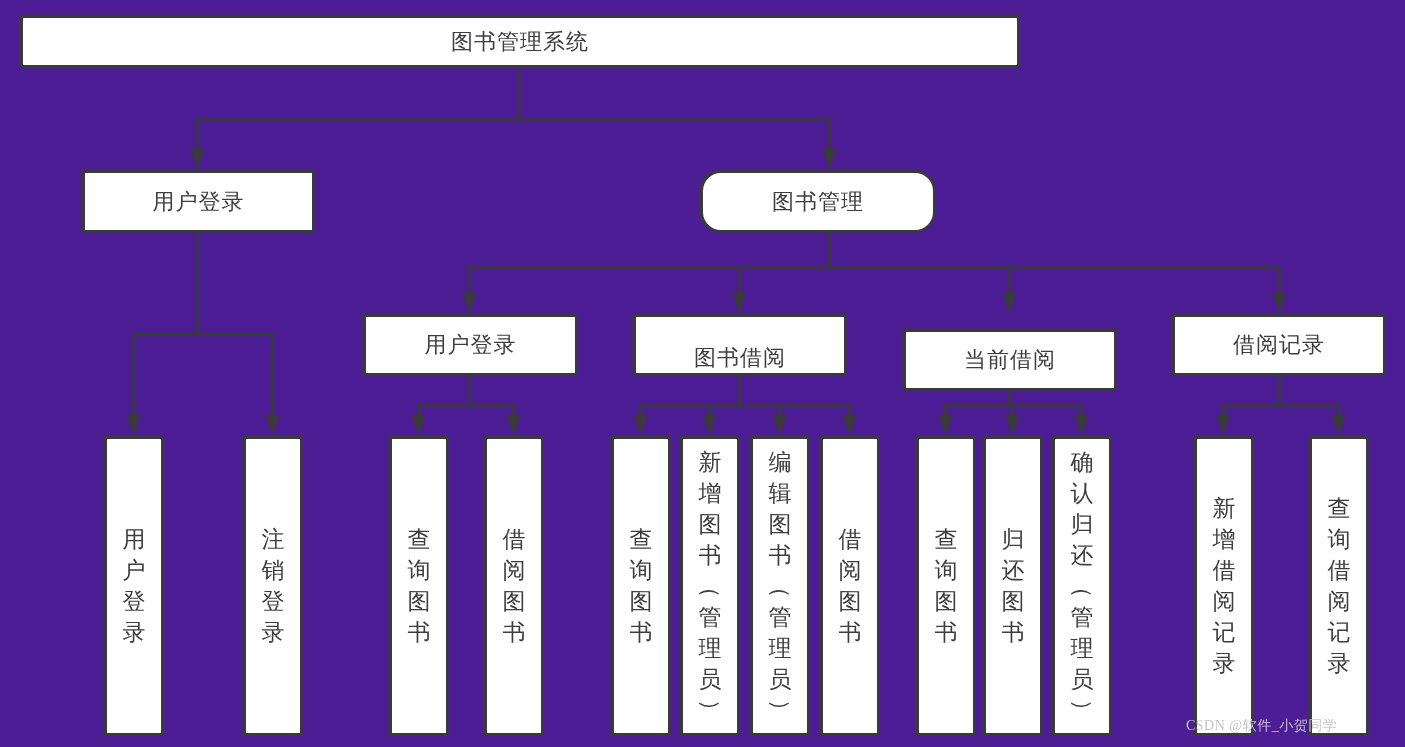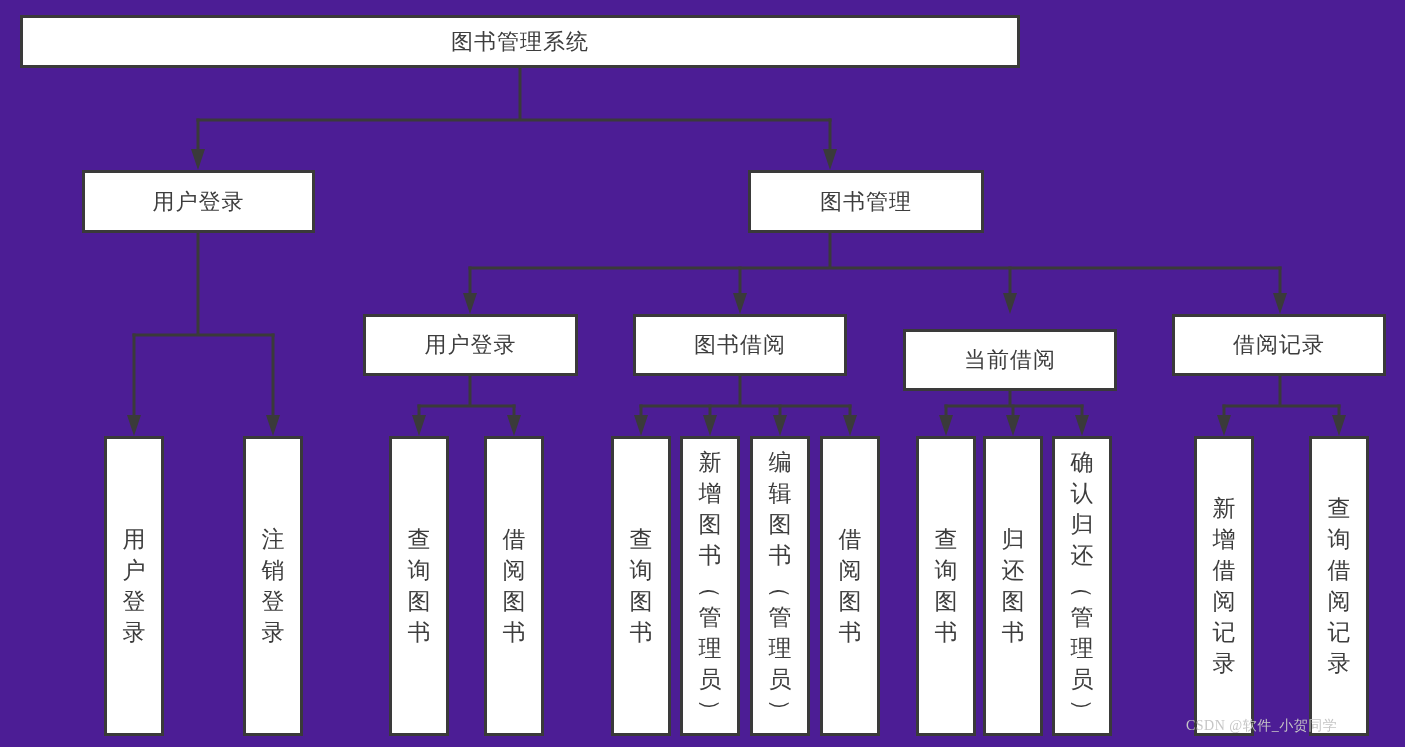--- a/index.html
+++ b/index.html
@@ -120,28 +120,28 @@
     </g>
   </svg>
 
   <div class="node h-node lvl1">
     <span>图书管理系统</span>
   </div>
 
   <div class="node h-node lvl2" style="left:82px;width:233px;">
     <span>用户登录</span>
   </div>
-  <div class="node h-node lvl2" style="left:748px;width:236px;">
+  <div class="node h-node lvl2" style="left:700px;width:236px;border-radius:21px;">
     <span>图书管理</span>
   </div>
 
   <div class="node h-node lvl3" style="left:363px;width:215px;">
     <span>用户登录</span>
   </div>
-  <div class="node h-node lvl3" style="left:633px;width:214px;">
+  <div class="node h-node lvl3" style="left:633px;width:214px;align-items:flex-end;">
     <span>图书借阅</span>
   </div>
   <div class="node h-node lvl3" style="left:903px;width:214px;margin-top:15px;">
     <span>当前借阅</span>
   </div>
   <div class="node h-node lvl3" style="left:1172px;width:214px;">
     <span>借阅记录</span>
   </div>
 
   <div class="node leaf" style="left:104px;">

